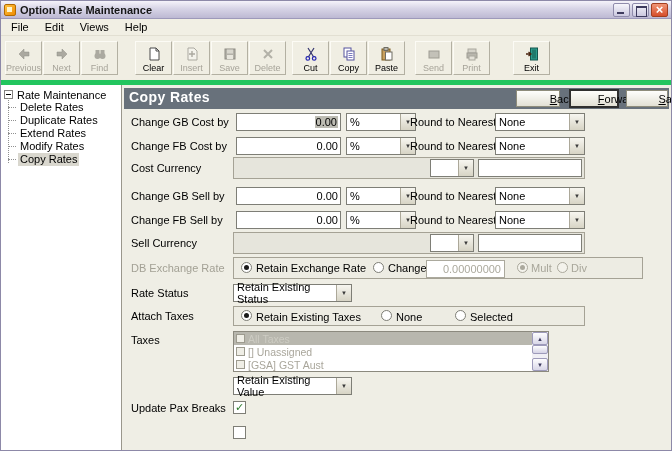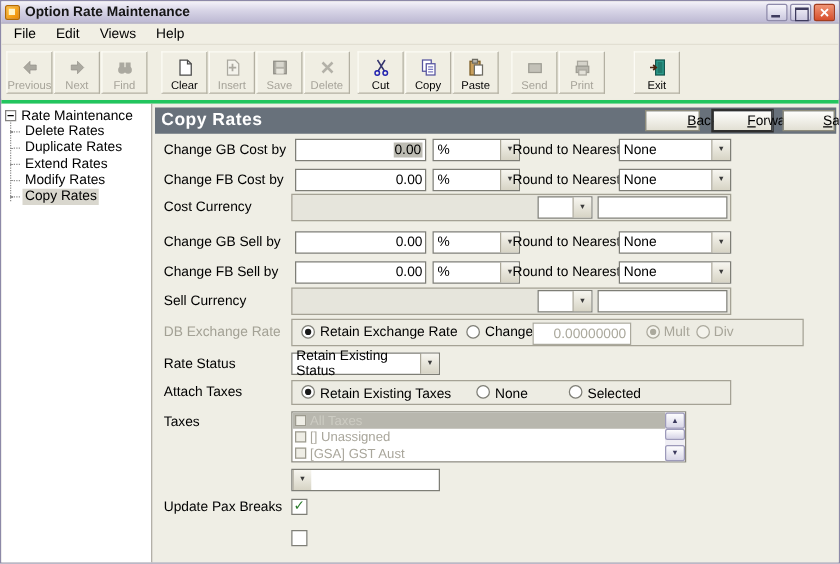--- a/index.html
+++ b/index.html
@@ -28,24 +28,24 @@
   .menubar { height:17px; display:flex; align-items:center; padding-left:2px; background:#F1EFE4; border-bottom:1px solid #E2DFD2; }
   .menu-item { padding:1px 8px 2px 8px; }
 
   
   .toolbar { height:43px; display:flex; align-items:center; background:#F0EEE3; padding-left:3px; }
   .tb { width:37px; height:34px; margin-left:1px; display:flex; flex-direction:column; align-items:center; justify-content:flex-end;
     padding-bottom:1px; font-size:9px; background:#F0EEE3;
     border:1px solid; border-color:#FCFBF5 #B3B0A2 #B3B0A2 #FCFBF5; }
   .tb .ic { height:18px; display:flex; align-items:center; }
   .tb.disabled { color:#A6A399; }
-  .g2 { margin-left:11px; } .g3 { margin-left:6px; } .g4 { margin-left:10px; } .g5 { margin-left:23px; }
-
-  
-  .main { position:absolute; top:79px; left:0; right:0; bottom:0; border-top:3px solid #22c55e; display:flex; }
+  .g2 { margin-left:17px; } .g3 { margin-left:6px; } .g4 { margin-left:10px; } .g5 { margin-left:23px; }
+
+  
+  .main { position:absolute; top:79px; left:0; right:0; bottom:0; border-top:5px solid #22c55e; display:flex; }
   .tree { width:121px; background:#fff; border-right:1px solid #9A978C; padding-top:3px; }
   .tree-root { display:flex; align-items:center; gap:4px; padding-left:3px; height:13px; }
   .minus { width:9px; height:9px; border:1px solid #848280; background:#fff; position:relative; flex:none; }
   .minus::after { content:""; position:absolute; left:1px; top:3px; width:5px; height:1px; background:#000; }
   .tree-kids { position:relative; margin-left:17px; margin-top:0; }
   .tree-kids::before { content:""; position:absolute; left:-10px; top:-3px; height:65px; border-left:1px dotted #909090; }
   .titem { position:relative; height:13px; line-height:12px; padding:0 2px; width:max-content; }
   .titem::before { content:""; position:absolute; left:-10px; top:6px; width:8px; border-top:1px dotted #909090; }
   .titem.selected { background:#D9D7CE; }
 
@@ -434,20 +434,21 @@
           <div class="scroll">
             <span class="sb up">▲</span>
             <span class="thumb"></span>
             <span class="sb down">▼</span>
           </div>
         </div>
       </div>
 
       <div class="row" style="top:292px">
         <div class="dd dd-status">
+            <span class="v">Retain Existing Value</span>
             <span class="b">▼</span>
           </div>
       </div>
 
       <div class="row" style="top:314px">
         <span class="lbl">Update Pax Breaks</span>
         <span class="check">✓</span>
       </div>
 
       <div class="row" style="top:339px">

